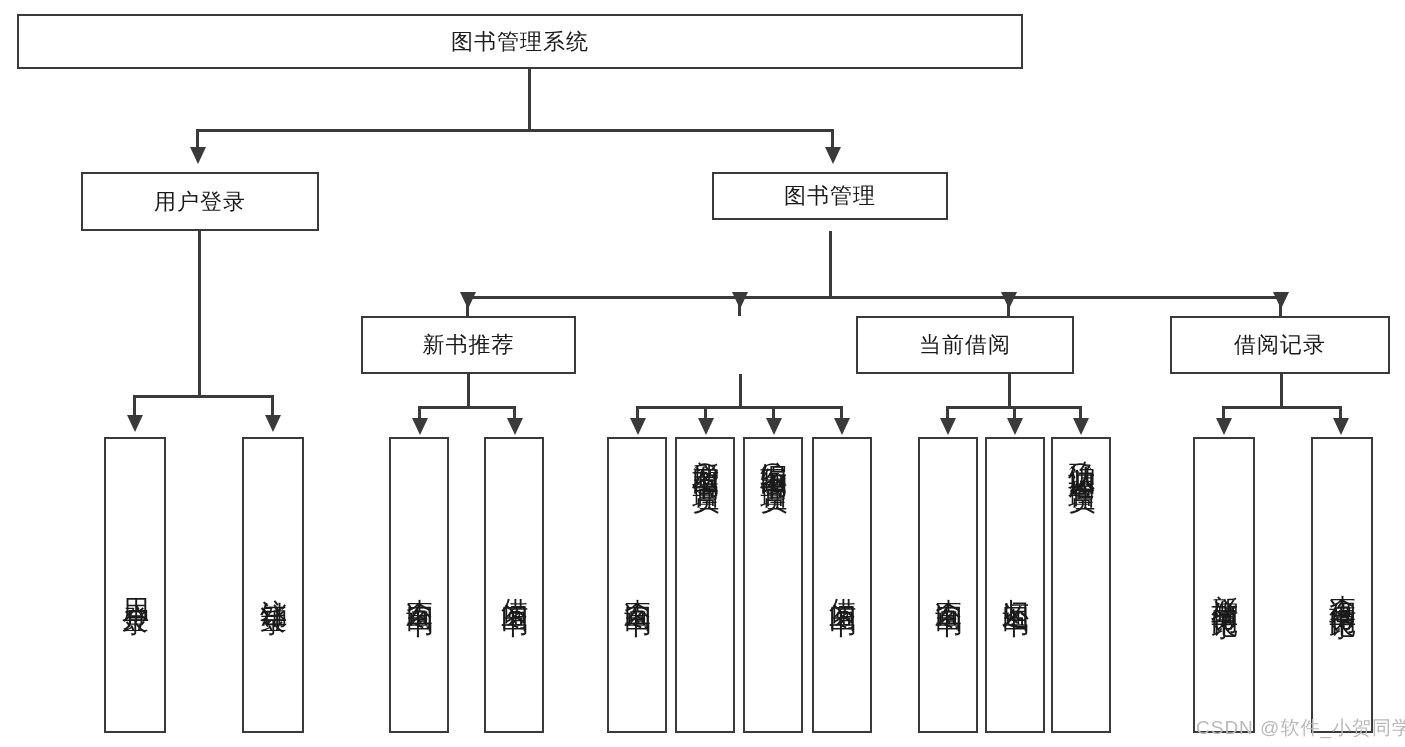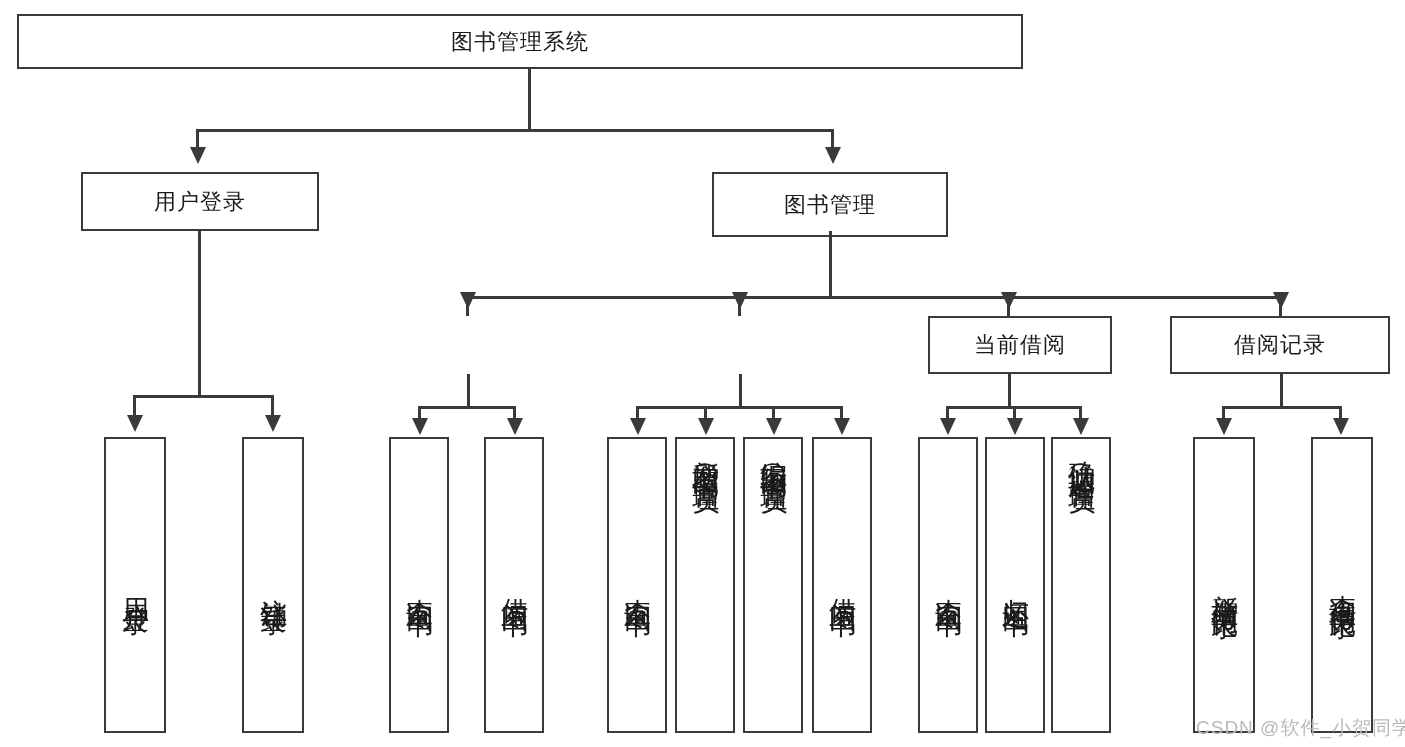--- a/index.html
+++ b/index.html
@@ -92,21 +92,21 @@
   <div class="hline" style="left:196px; top:129px; width:638px; height:3px;"></div>
   <div class="vline" style="left:196px; top:129px; width:3px; height:20px;"></div>
   <div class="arrow" style="left:190px; top:147px;"></div>
   <div class="vline" style="left:831px; top:129px; width:3px; height:20px;"></div>
   <div class="arrow" style="left:825px; top:147px;"></div>
 
   <div class="node" style="left:81px; top:172px; width:238px; height:59px;">
     <span class="label">用户登录</span>
   </div>
 
-  <div class="node" style="left:712px; top:172px; width:236px; height:65px;">
+  <div class="node" style="left:712px; top:172px; width:236px; height:48px;">
     <span class="label">图书管理</span>
   </div>
 
   <div class="vline" style="left:198px; top:231px; width:3px; height:166px;"></div>
   <div class="hline" style="left:133px; top:395px; width:138px; height:3px;"></div>
   <div class="vline" style="left:133px; top:395px; width:3px; height:22px;"></div>
   <div class="arrow" style="left:127px; top:415px;"></div>
   <div class="vline" style="left:271px; top:395px; width:3px; height:22px;"></div>
   <div class="arrow" style="left:265px; top:415px;"></div>
 
@@ -118,21 +118,24 @@
 
   <div class="vline" style="left:738px; top:296px; width:3px; height:20px;"></div>
   <div class="arrow" style="left:732px; top:292px;"></div>
 
   <div class="vline" style="left:1007px; top:296px; width:3px; height:20px;"></div>
   <div class="arrow" style="left:1001px; top:292px;"></div>
 
   <div class="vline" style="left:1279px; top:296px; width:3px; height:20px;"></div>
   <div class="arrow" style="left:1273px; top:292px;"></div>
 
-  <div class="node" style="left:928px; top:316px; width:184px; height:58px;font-family:Liberation Serif, serif;">
+  <div class="node" style="left:361px; top:316px; width:215px; height:58px;">
+    <span class="label">新书推荐</span>
+  </div>
+  <div class="node" style="left:856px; top:316px; width:218px; height:58px;font-family:Liberation Serif, serif;">
     <span class="label">当前借阅</span>
   </div>
   <div class="node" style="left:1170px; top:316px; width:220px; height:58px;">
     <span class="label">借阅记录</span>
   </div>
 
   <div class="vline" style="left:467px; top:374px; width:3px; height:34px;"></div>
   <div class="hline" style="left:418px; top:406px; width:98px; height:3px;"></div>
   <div class="vline" style="left:418px; top:406px; width:3px; height:14px;"></div>
   <div class="arrow" style="left:412px; top:418px;"></div>

